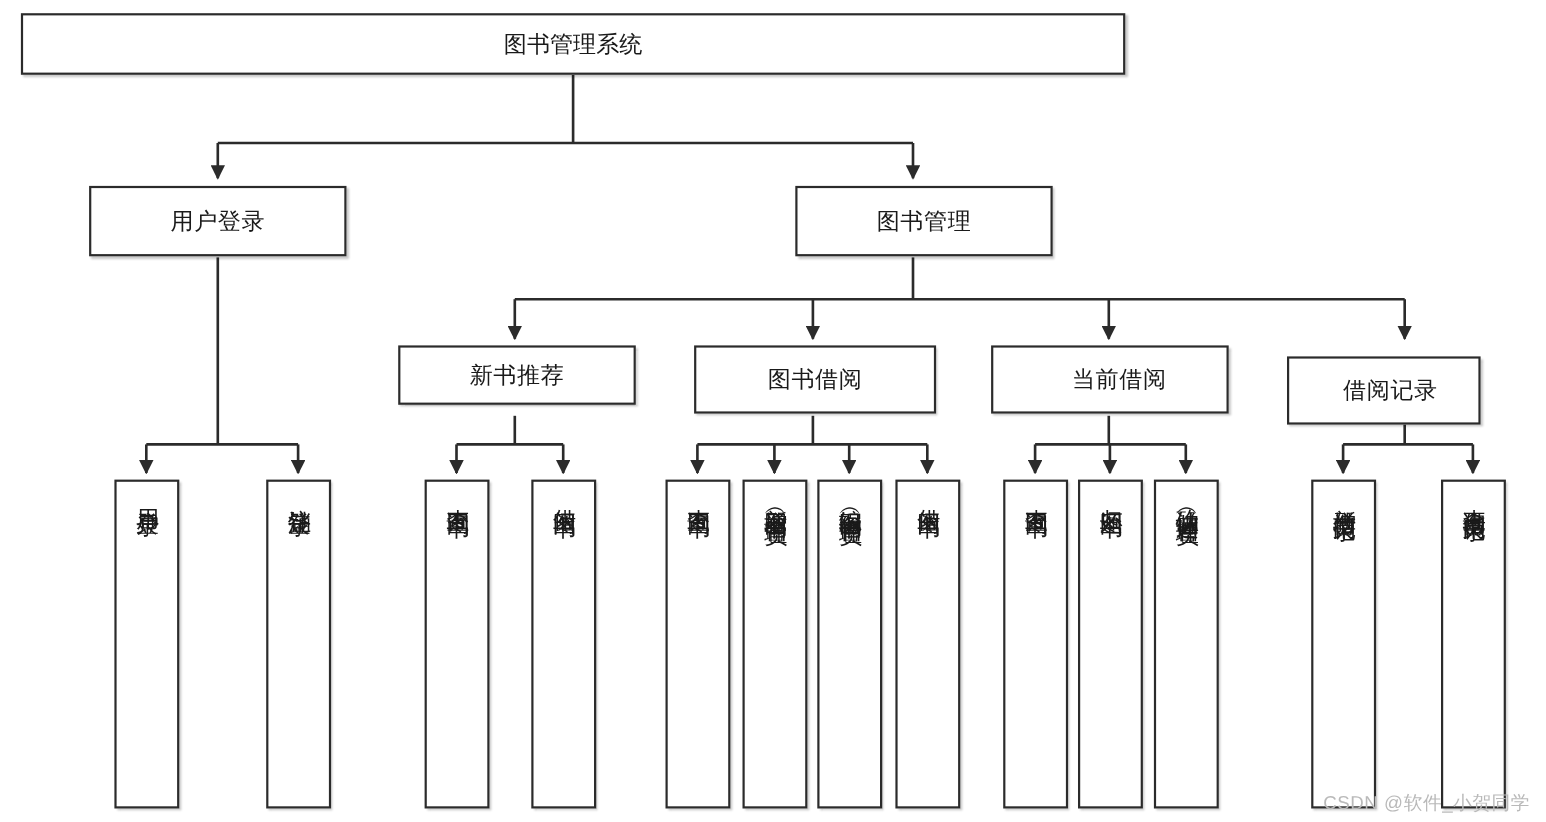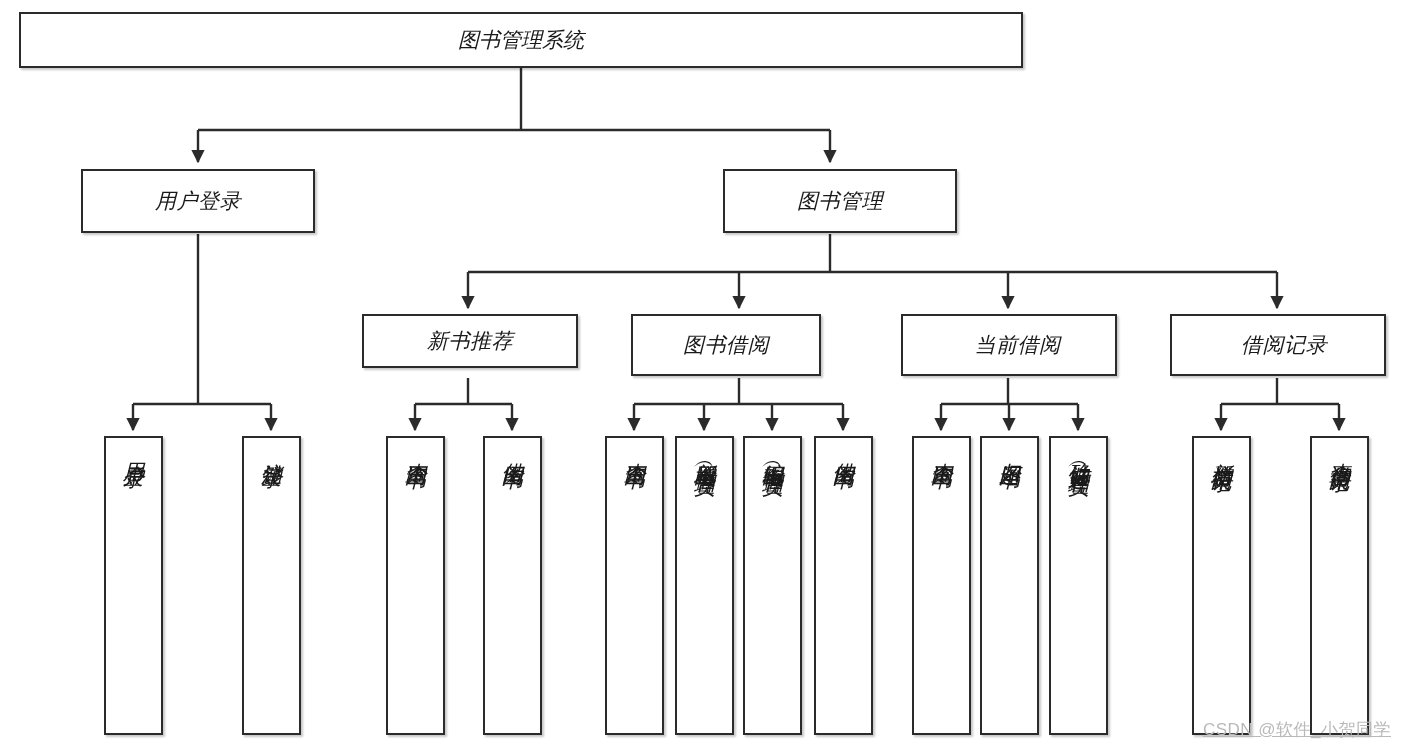--- a/index.html
+++ b/index.html
@@ -52,32 +52,30 @@
   .node.vertical .node-label {
     writing-mode: vertical-rl;
     text-orientation: upright;
     font-size: 21px;
     line-height: 1.22;
     letter-spacing: 2px;
     white-space: nowrap;
   }
   .node-label {
     display: block;
-    font-style: italic;
   }
   #watermark {
     position: absolute;
     right: 14px;
     bottom: 6px;
     font-size: 17px;
     color: #b9b9b9;
     letter-spacing: 0.5px;
     white-space: nowrap;
     pointer-events: none;
-    text-decoration: underline;
   }
 </style>
 </head>
 <body>
 
 <div id="diagram-canvas">
 
   <svg id="edge-layer" viewBox="0 0 1405 747" xmlns="http://www.w3.org/2000/svg">
     <defs>
       <marker id="arrow" viewBox="0 0 10 10" refX="9" refY="5" markerWidth="5.5" markerHeight="5.5" orient="auto-start-reverse">
@@ -136,27 +134,27 @@
   <div class="node horizontal" style="left:81px; top:169px; width:234px; height:64px;">
     <span class="node-label">用户登录</span>
   </div>
   <div class="node horizontal" style="left:711px; top:169px; width:234px; height:64px;margin-left:12px;">
     <span class="node-label">图书管理</span>
   </div>
 
   <div class="node horizontal" style="left:362px; top:314px; width:216px; height:54px;">
     <span class="node-label">新书推荐</span>
   </div>
-  <div class="node horizontal" style="left:631px; top:314px; width:190px; height:62px;">
+  <div class="node horizontal" style="left:631px; top:314px; width:220px; height:62px;">
     <span class="node-label">图书借阅</span>
   </div>
   <div class="node horizontal" style="left:901px; top:314px; width:216px; height:62px;padding-left:17px;">
     <span class="node-label">当前借阅</span>
   </div>
-  <div class="node horizontal" style="left:1170px; top:314px; width:216px; height:62px;padding-left:12px;">
+  <div class="node horizontal" style="left:1170px; top:324px; width:176px; height:62px;padding-left:12px;">
     <span class="node-label">借阅记录</span>
   </div>
 
   <div class="node vertical" style="left:104px; top:436px; width:59px; height:299px;">
     <span class="node-label">用户登录</span>
   </div>
   <div class="node vertical" style="left:242px; top:436px; width:59px; height:299px;">
     <span class="node-label">注销登录</span>
   </div>
 

